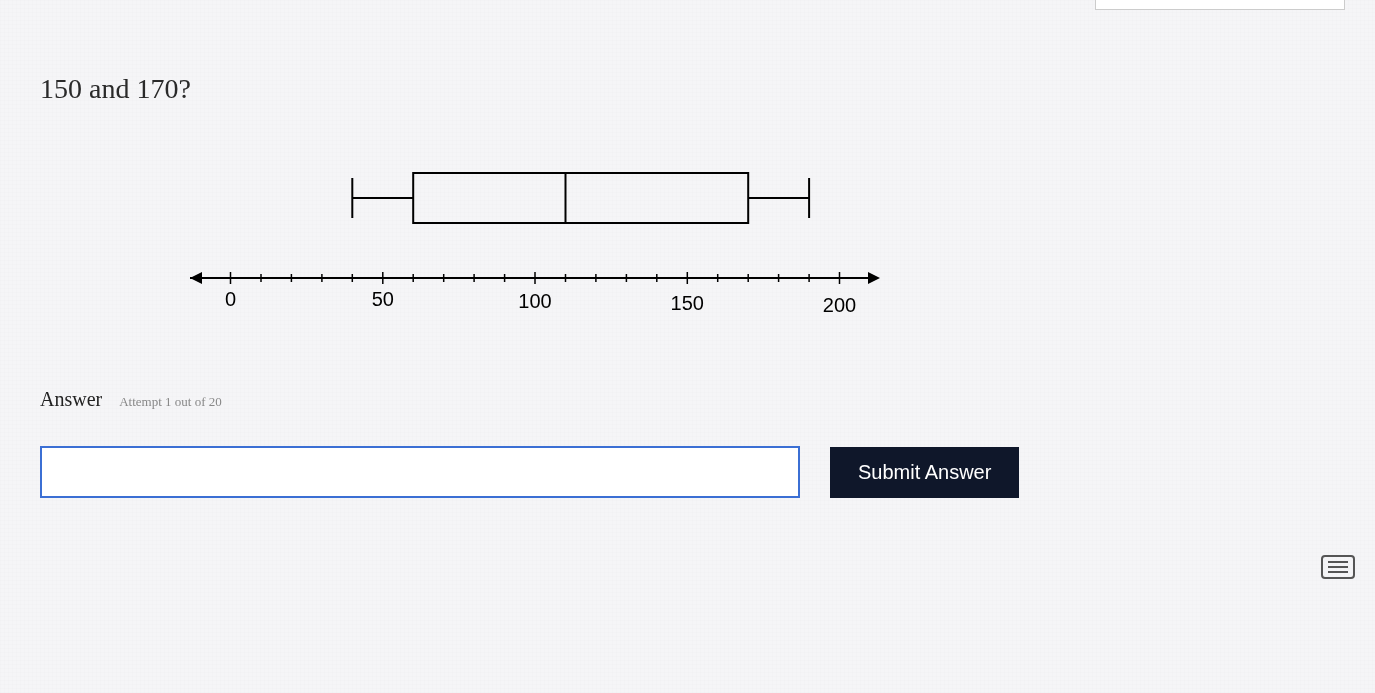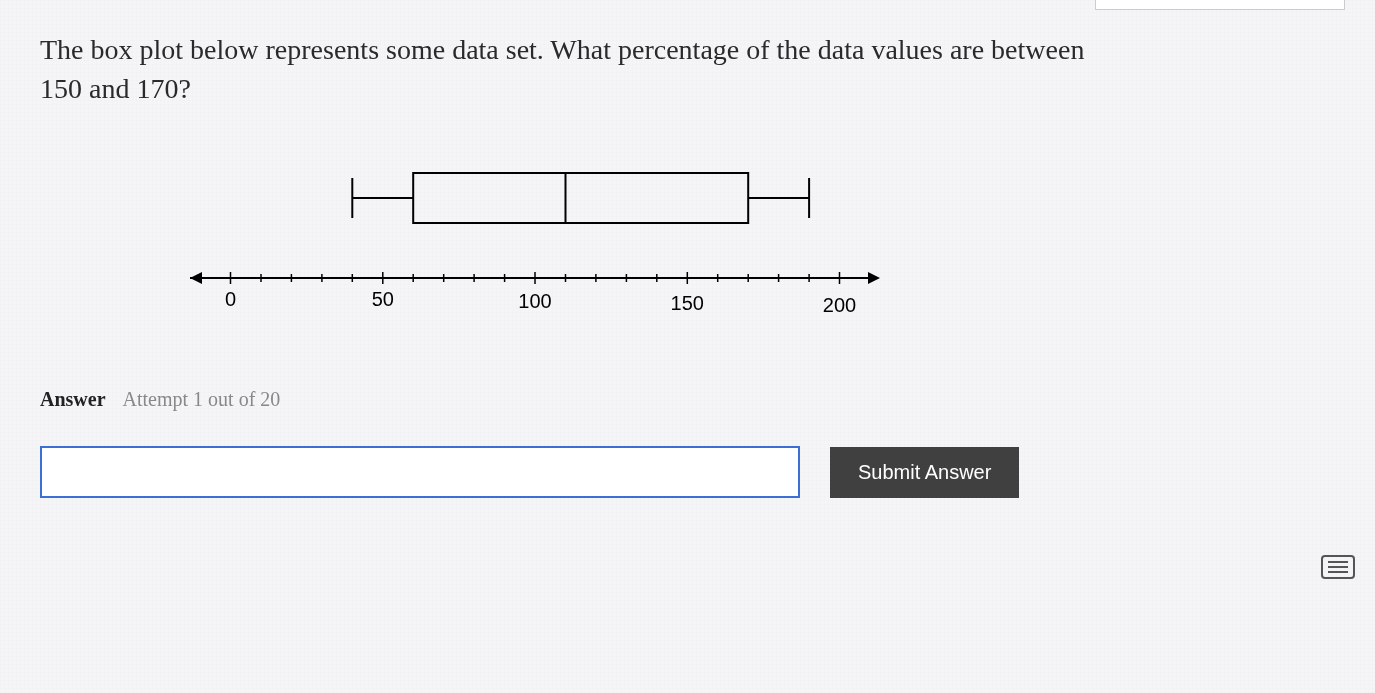--- a/index.html
+++ b/index.html
@@ -29,45 +29,45 @@
       height: 200px;
       margin-left: 130px;
       margin-top: 40px;
       position: relative;
     }
     .answer-row {
       margin-top: 40px;
       font-size: 20px;
     }
     .answer-label {
-      font-weight: bold;
+      font-weight: normal;
       color: #222;
     }
     .attempt-text {
       color: #888;
-      font-size: 20px;
+      font-size: 13px;
       margin-left: 12px;
     }
     .input-row {
       display: flex;
       align-items: center;
       margin-top: 35px;
       gap: 30px;
     }
     .answer-input {
       width: 760px;
       height: 52px;
       border: 2px solid #3b6fd4;
       background: #fff;
       font-size: 18px;
       padding: 0 12px;
       outline: none;
     }
     .submit-btn {
-      background: #404040;
+      background: #0f172a;
       color: #fff;
       border: none;
       font-size: 20px;
       padding: 14px 28px;
       cursor: pointer;
       font-family: Arial, sans-serif;
     }
     .keyboard-icon {
       position: absolute;
       right: 20px;
@@ -97,21 +97,21 @@
       background: #fff;
       border-top: none;
     }
   </style>
 </head>
 <body>
 
 <div class="top-right-box"></div>
 
 <div class="question-text">
-  <span>The box plot below represents some data set. What percentage of the data values are between</span><br>
+  <br>
   <span>150 and 170?</span>
 </div>
 
 <div class="boxplot-container">
   <svg width="800" height="200" viewBox="0 0 800 200">
 
     <line x1="20" y1="130" x2="700" y2="130" stroke="#000" stroke-width="2"></line>
     <polygon points="20,130 32,124 32,136" fill="#000"></polygon>
     <polygon points="710,130 698,124 698,136" fill="#000"></polygon>
 

